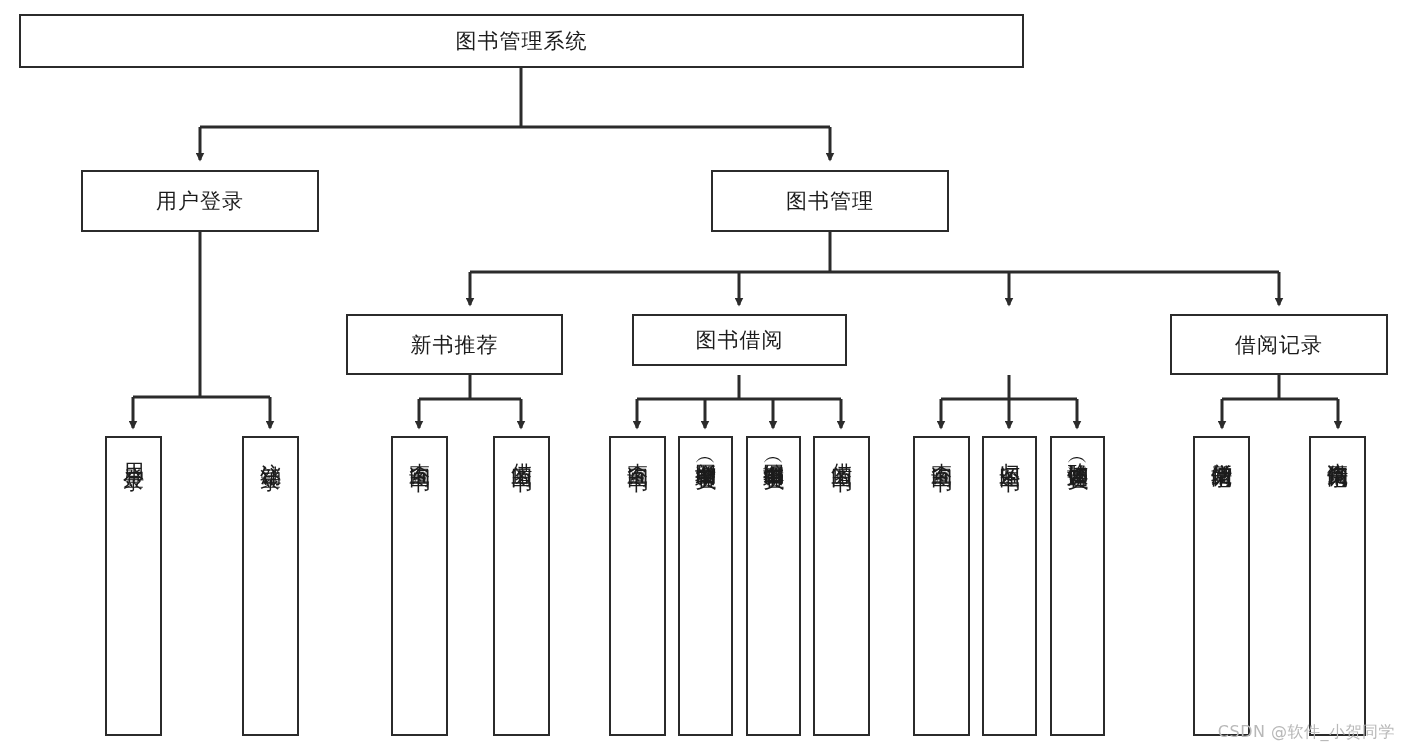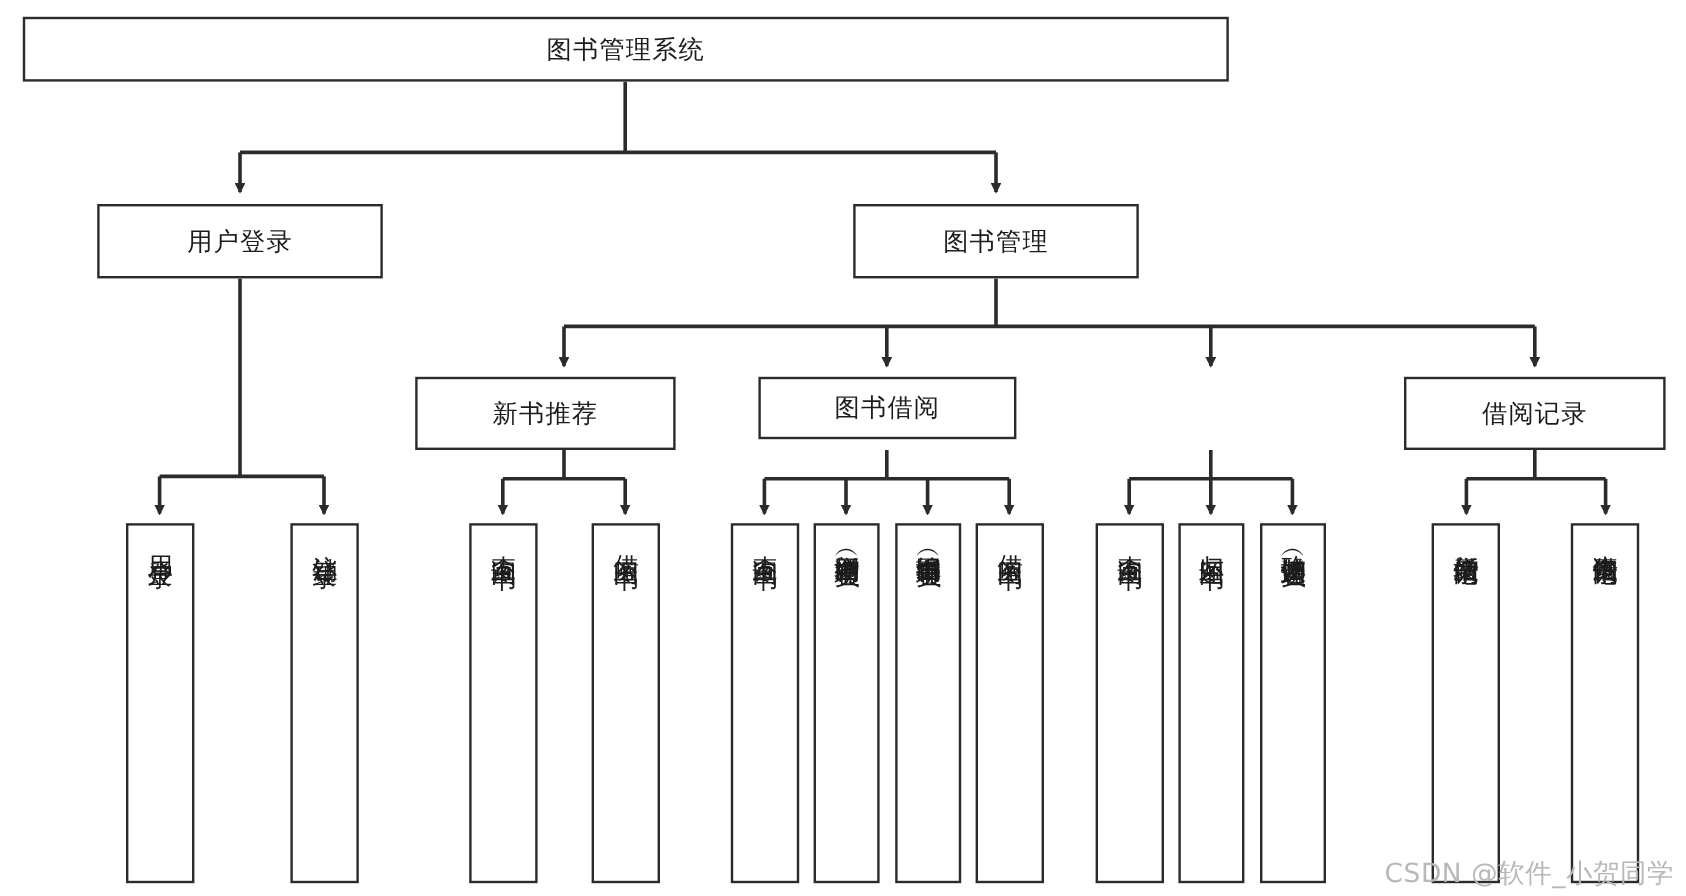--- a/index.html
+++ b/index.html
@@ -59,21 +59,21 @@
     letter-spacing: 1px;
     line-height: 1.08;
   }
   .hlabel {
     white-space: nowrap;
   }
   #watermark {
     position: absolute;
     right: 10px;
     bottom: 4px;
-    font-size: 22px;
+    font-size: 16px;
     color: #b8b8b8;
     letter-spacing: 0.5px;
     white-space: nowrap;
     pointer-events: none;
     margin-top: 19px;
   }
 </style>
 </head>
 <body>
 

